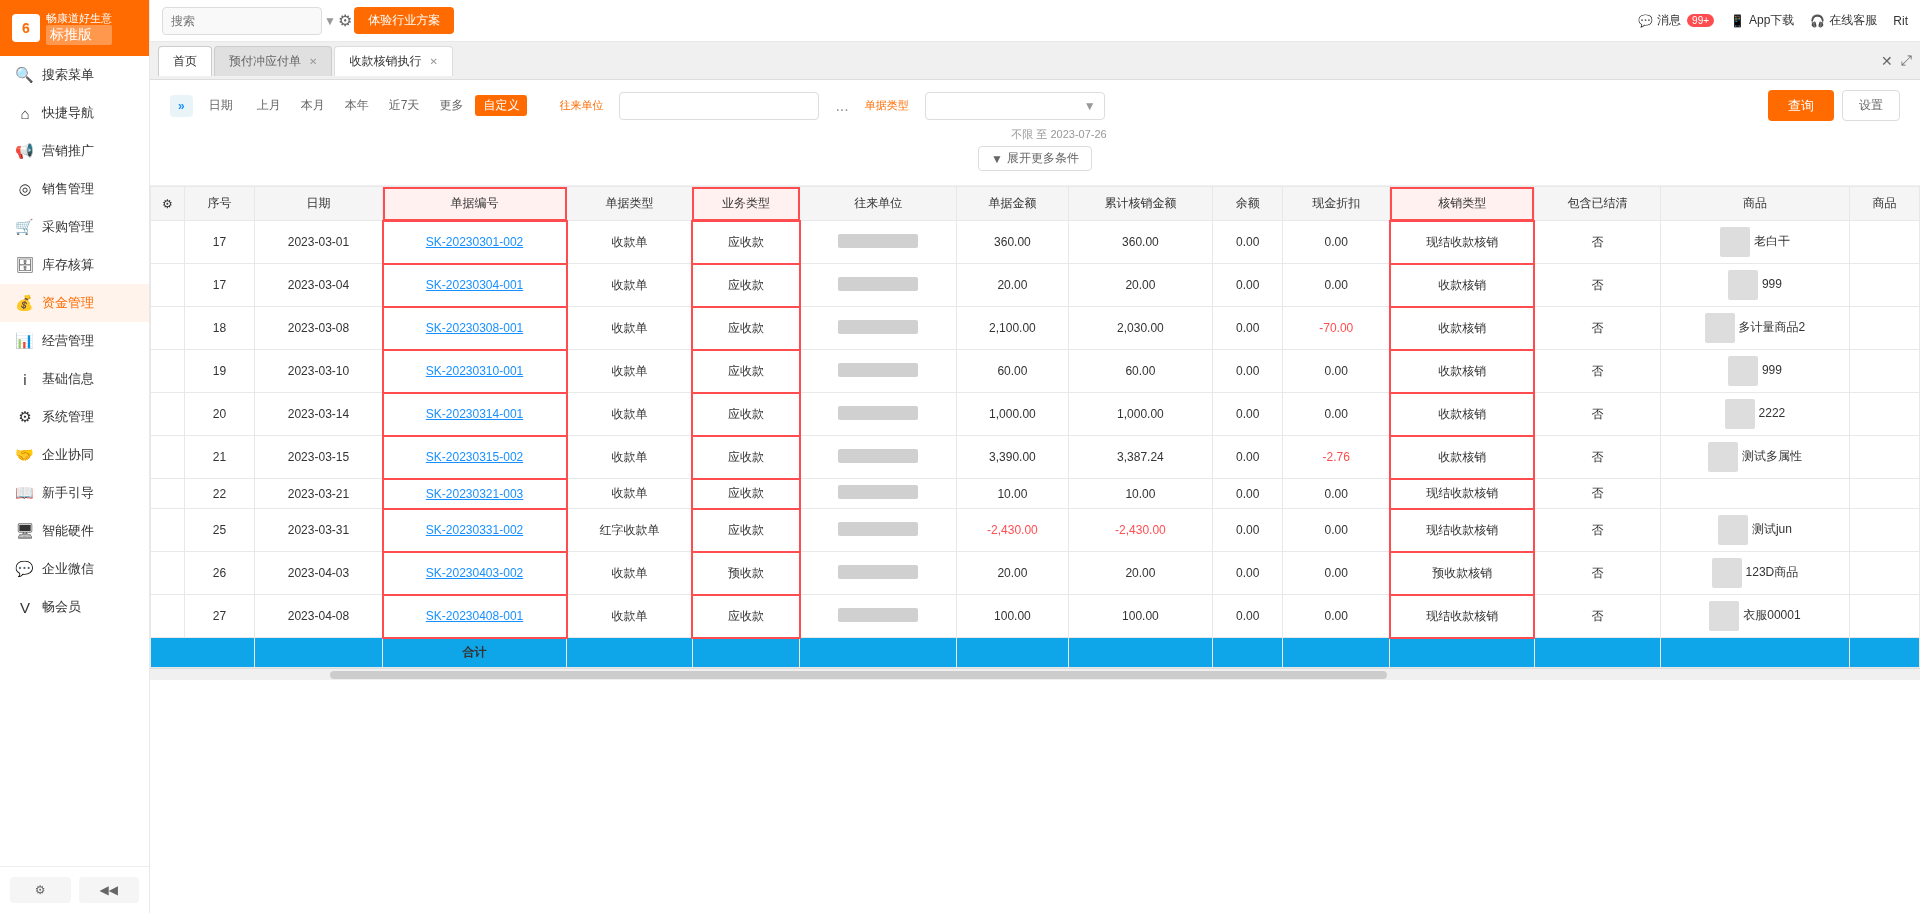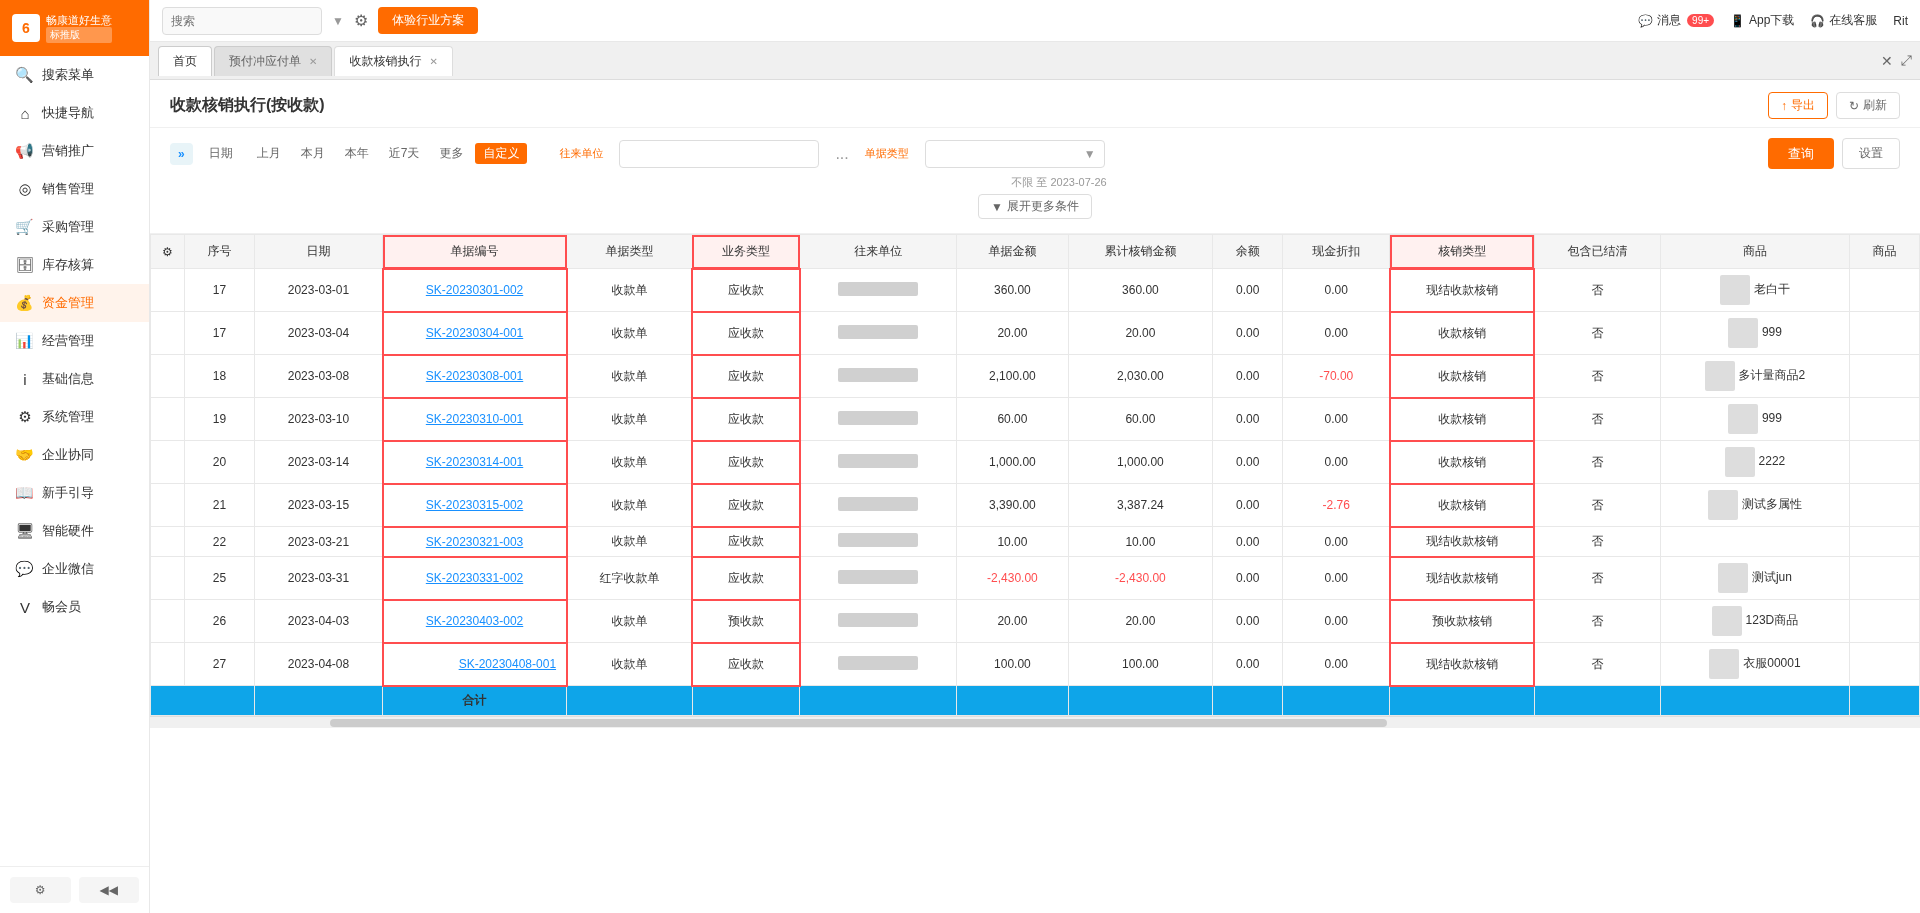--- a/index.html
+++ b/index.html
@@ -3,33 +3,33 @@
   <meta charset="utf-8">
   <style>
     * { box-sizing: border-box; margin: 0; padding: 0; }
     body { font-family: 'Microsoft YaHei', Arial, sans-serif; font-size: 12px; background: #f5f5f5; display: flex; height: 913px; overflow: hidden; }
 
     
     .sidebar { width: 150px; background: #fff; border-right: 1px solid #e8e8e8; display: flex; flex-direction: column; height: 100%; }
     .sidebar-logo { background: #ff6b00; color: white; padding: 10px 12px; display: flex; align-items: center; gap: 6px; height: 56px; }
     .sidebar-logo-icon { width: 28px; height: 28px; background: white; border-radius: 4px; display: flex; align-items: center; justify-content: center; color: #ff6b00; font-weight: bold; font-size: 14px; }
     .sidebar-logo-text { font-size: 11px; color: white; line-height: 1.3; }
-    .sidebar-logo-badge { font-size: 10px; background: rgba(255,255,255,0.3); padding: 1px 4px; border-radius: 2px; }
+    .sidebar-logo-badge { font-size: 14px; background: rgba(255,255,255,0.3); padding: 1px 4px; border-radius: 2px; }
     .sidebar-menu { flex: 1; overflow-y: auto; }
     .sidebar-item { display: flex; align-items: center; gap: 8px; padding: 10px 16px; cursor: pointer; color: #333; font-size: 13px; }
     .sidebar-item.active { background: #fff3eb; color: #ff6b00; }
     .sidebar-item-icon { width: 18px; height: 18px; display: flex; align-items: center; justify-content: center; font-size: 15px; }
     .sidebar-footer { padding: 10px; display: flex; gap: 8px; border-top: 1px solid #eee; }
     .sidebar-footer-btn { flex: 1; display: flex; align-items: center; justify-content: center; padding: 6px; border-radius: 4px; background: #f5f5f5; cursor: pointer; color: #666; }
 
     
     .main { flex: 1; display: flex; flex-direction: column; overflow: hidden; }
 
     
-    .topbar { height: 42px; background: #fff; border-bottom: 1px solid #e8e8e8; display: flex; align-items: center; padding: 0 12px; gap: 10px; justify-content: center; }
+    .topbar { height: 42px; background: #fff; border-bottom: 1px solid #e8e8e8; display: flex; align-items: center; padding: 0 12px; gap: 2px; justify-content: center; }
     .topbar-input { width: 160px; height: 28px; border: 1px solid #ddd; border-radius: 4px; padding: 0 8px; font-size: 12px; background: #f9f9f9; }
     .topbar-arrow { color: #999; cursor: pointer; }
     .topbar-gear { color: #666; cursor: pointer; font-size: 16px; }
     .topbar-btn-orange { background: #ff6b00; color: white; border: none; padding: 5px 14px; border-radius: 4px; cursor: pointer; font-size: 12px; }
     .topbar-right { margin-left: auto; display: flex; align-items: center; gap: 16px; color: #333; font-size: 12px; }
     .topbar-badge { background: #ff4d4f; color: white; border-radius: 10px; padding: 1px 5px; font-size: 10px; margin-left: 2px; }
     .topbar-right-item { display: flex; align-items: center; gap: 4px; cursor: pointer; }
 
     
     .tabbar { height: 38px; background: #f0f0f0; border-bottom: 1px solid #ddd; display: flex; align-items: center; padding: 0 8px; gap: 2px; }
@@ -197,33 +197,20 @@
     </div>
     <div class="tabbar-right">
       <span class="tabbar-ctrl">✕</span>
       <span class="tabbar-ctrl">⤢</span>
     </div>
   </div>
 
   <div class="page-content">
     <div class="page-inner">
 
-      <div class="page-header">
-        <h1 class="page-title">收款核销执行(按收款)</h1>
-        <div class="page-header-actions">
-          <button class="btn-export">
-            <span>↑</span>
-            <span>导出</span>
-          </button>
-          <button class="btn-refresh">
-            <span>↻</span>
-            <span>刷新</span>
-          </button>
-        </div>
-      </div>
 
       <div class="filter-area">
         <div class="filter-row">
           <div style="display:flex;align-items:center;gap:4px; background:#e8f4f8; padding:4px 8px; border-radius:4px; cursor:pointer;">
             <span style="color:#1890ff; font-weight:bold;">»</span>
           </div>
           <span class="filter-label">日期</span>
           <div class="filter-date-options">
             <span class="filter-date-btn">上月</span>
             <span class="filter-date-btn">本月</span>
@@ -432,21 +419,21 @@
     <td>0.00</td>
     <td style="outline:2px solid #ff4d4f;outline-offset:-1px;font-family:Liberation Serif, serif;">预收款核销</td>
     <td>否</td>
     <td><span style="display:inline-block;width:30px;height:30px;background:#ddd;border-radius:2px;vertical-align:middle;margin-right:4px;"></span>123D商品</td>
     <td></td>
   </tr>
               <tr>
     <td></td>
     <td>27</td>
     <td>2023-04-08</td>
-    <td style="outline:2px solid #ff4d4f;outline-offset:-1px;text-align:right;"><a class="link-cell">SK-20230408-001</a></td>
+    <td style="outline:2px solid #ff4d4f;outline-offset:-1px;"><a class="link-cell">SK-20230408-001</a></td>
     <td>收款单</td>
     <td style="outline:2px solid #ff4d4f;outline-offset:-1px;">应收款</td>
     <td><span style="display:inline-block;width:80px;height:14px;background:#d0d0d0;border-radius:2px;"></span></td>
     <td>100.00</td>
     <td>100.00</td>
     <td>0.00</td>
     <td>0.00</td>
     <td style="outline:2px solid #ff4d4f;outline-offset:-1px;">现结收款核销</td>
     <td>否</td>
     <td><span style="display:inline-block;width:30px;height:30px;background:#ddd;border-radius:2px;vertical-align:middle;margin-right:4px;"></span>衣服00001</td>

